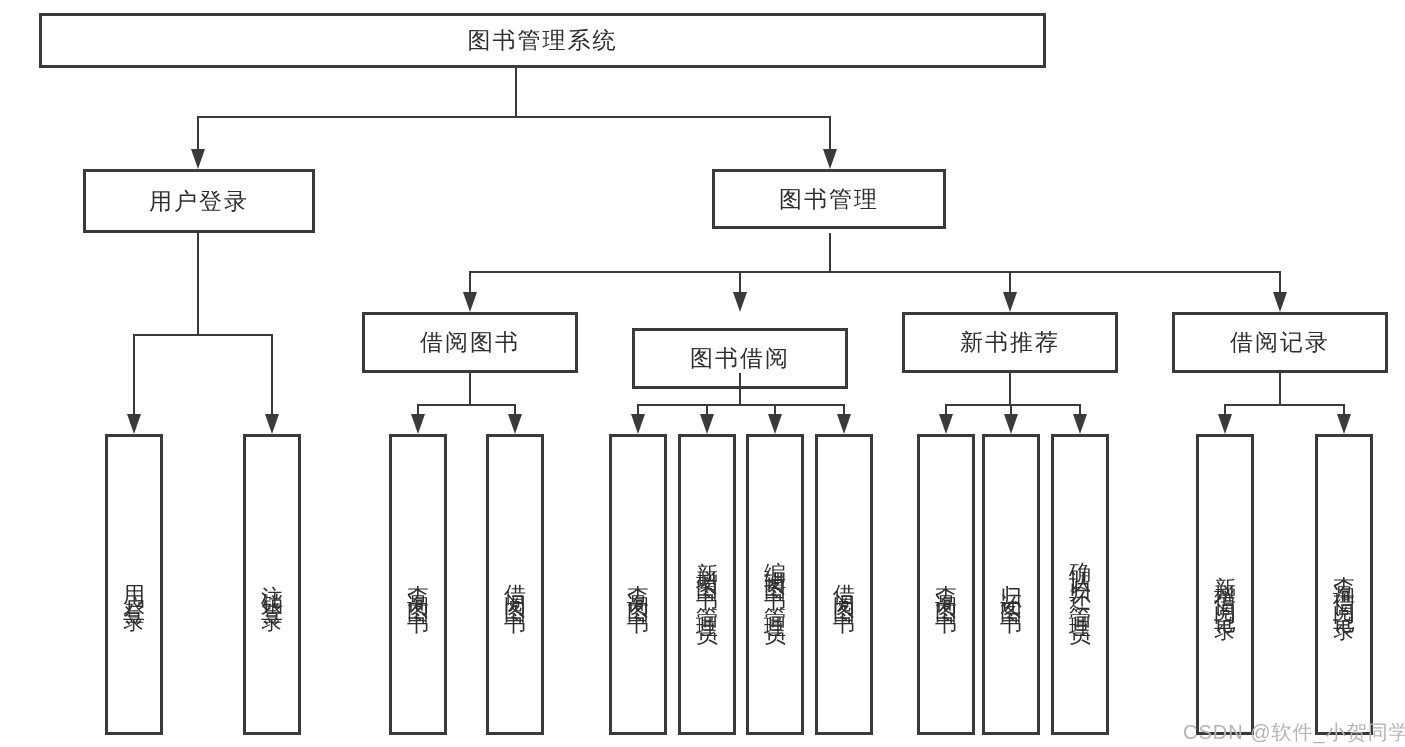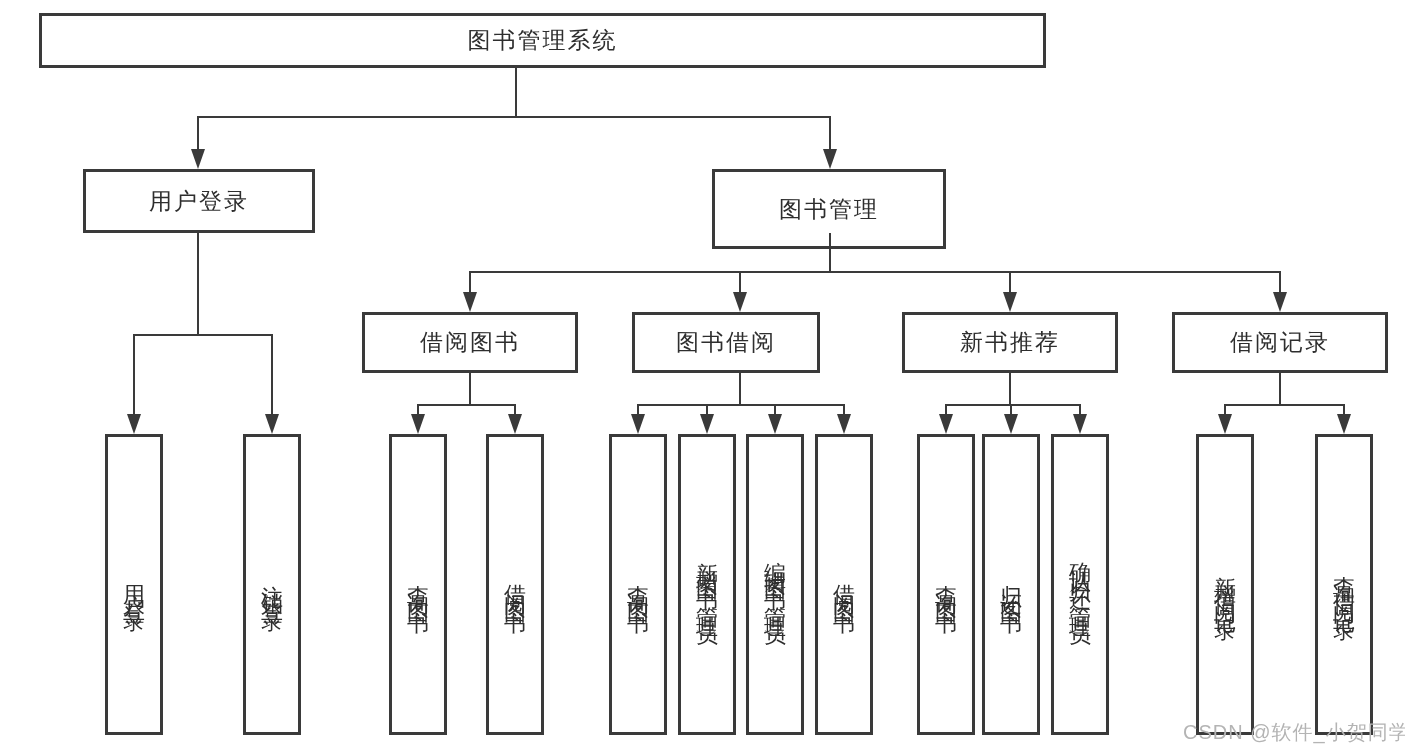--- a/index.html
+++ b/index.html
@@ -59,42 +59,42 @@
   <div class="box hbox" style="left:19px;top:13px;width:1007px;height:55px;margin-left:20px;">图书管理系统</div>
 
   <div class="vl" style="left:515px;top:67px;height:50px;"></div>
   <div class="hl" style="left:197px;top:116px;width:634px;"></div>
   <div class="vl" style="left:197px;top:116px;height:36px;"></div>
   <div class="arrow" style="left:191px;top:149px;"></div>
   <div class="vl" style="left:829px;top:116px;height:36px;"></div>
   <div class="arrow" style="left:823px;top:149px;"></div>
 
   <div class="box hbox" style="left:83px;top:169px;width:232px;height:64px;">用户登录</div>
-  <div class="box hbox" style="left:712px;top:169px;width:234px;height:80px;">图书管理</div>
+  <div class="box hbox" style="left:712px;top:169px;width:234px;height:60px;">图书管理</div>
 
   <div class="vl" style="left:197px;top:233px;height:103px;"></div>
   <div class="hl" style="left:133px;top:334px;width:140px;"></div>
   <div class="vl" style="left:133px;top:334px;height:82px;"></div>
   <div class="arrow" style="left:127px;top:414px;"></div>
   <div class="vl" style="left:271px;top:334px;height:82px;"></div>
   <div class="arrow" style="left:265px;top:414px;"></div>
 
   <div class="vl" style="left:829px;top:233px;height:40px;"></div>
   <div class="hl" style="left:469px;top:271px;width:812px;"></div>
   <div class="vl" style="left:469px;top:271px;height:22px;"></div>
   <div class="arrow" style="left:463px;top:292px;"></div>
   <div class="vl" style="left:739px;top:271px;height:22px;"></div>
   <div class="arrow" style="left:733px;top:292px;"></div>
   <div class="vl" style="left:1009px;top:271px;height:22px;"></div>
   <div class="arrow" style="left:1003px;top:292px;"></div>
   <div class="vl" style="left:1279px;top:271px;height:22px;"></div>
   <div class="arrow" style="left:1273px;top:292px;"></div>
 
   <div class="box hbox" style="left:362px;top:312px;width:216px;height:61px;">借阅图书</div>
-  <div class="box hbox" style="left:632px;top:312px;width:188px;height:61px;">图书借阅</div>
+  <div class="box hbox" style="left:632px;top:328px;width:216px;height:61px;">图书借阅</div>
   <div class="box hbox" style="left:902px;top:312px;width:216px;height:61px;">新书推荐</div>
   <div class="box hbox" style="left:1172px;top:312px;width:216px;height:61px;">借阅记录</div>
 
   <div class="vl" style="left:469px;top:373px;height:33px;"></div>
   <div class="hl" style="left:417px;top:404px;width:99px;"></div>
   <div class="vl" style="left:417px;top:404px;height:12px;"></div>
   <div class="arrow" style="left:411px;top:414px;"></div>
   <div class="vl" style="left:514px;top:404px;height:12px;"></div>
   <div class="arrow" style="left:508px;top:414px;"></div>
 

